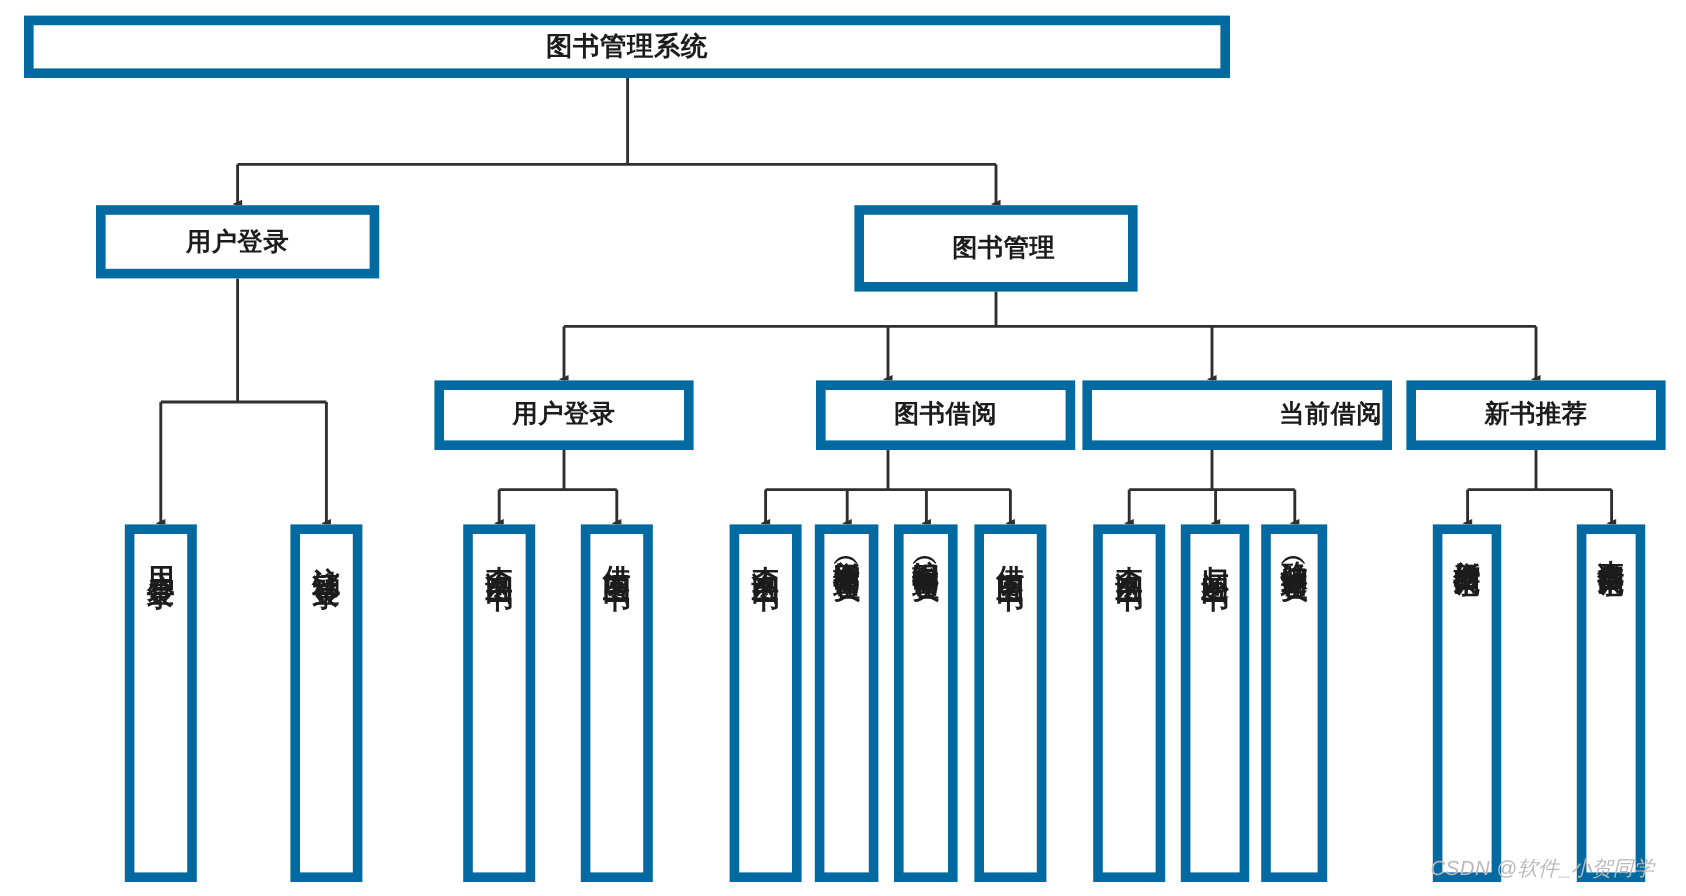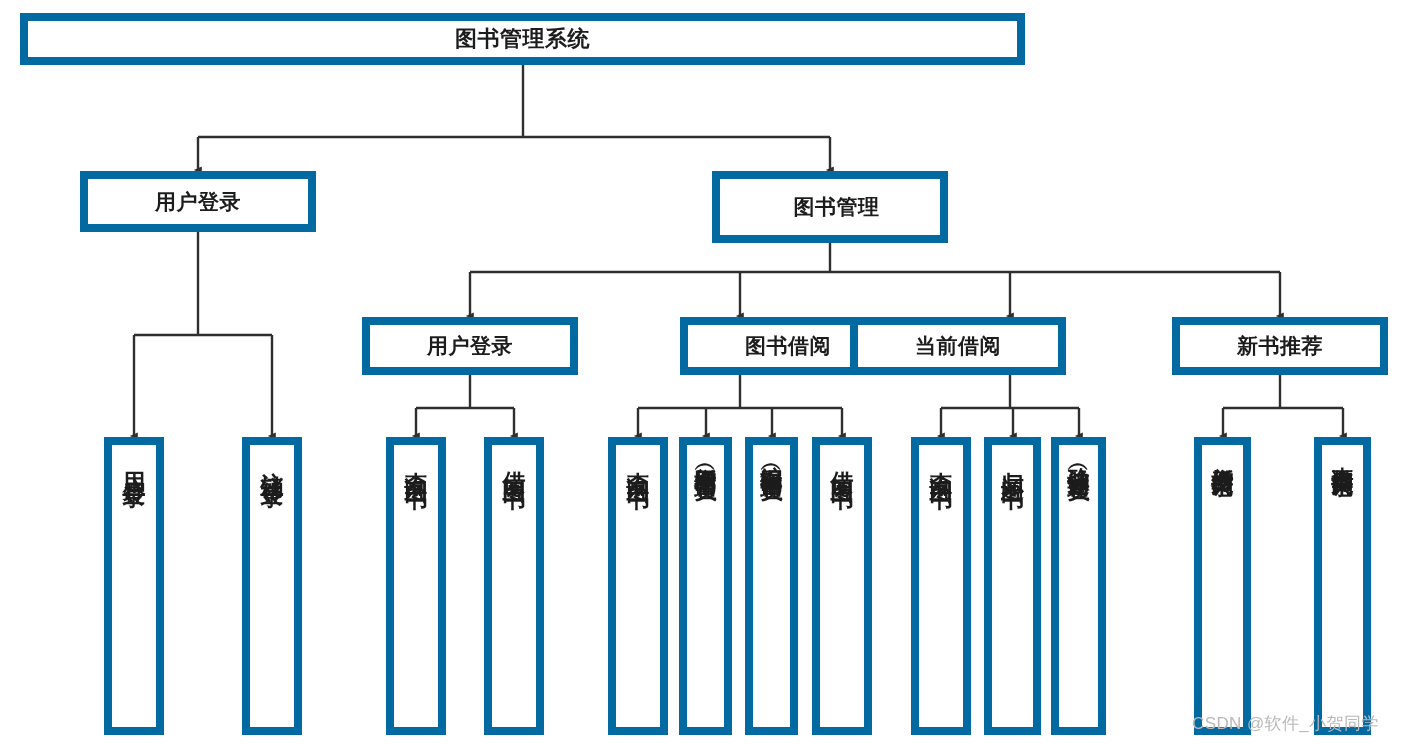--- a/index.html
+++ b/index.html
@@ -67,20 +67,21 @@
     letter-spacing:2px;
     margin-top:2px;
   }
   .watermark{
     position:absolute;
     font-size:17px;
     color:#b9b9b9;
     white-space:nowrap;
     z-index:3;
     letter-spacing:0.4px;
+    font-style:italic;
   }
 </style>
 </head>
 <body>
 
 <div id="canvas">
   <svg id="wires" viewBox="0 0 1405 747">
     <defs>
       <marker id="arrowhead" markerWidth="9" markerHeight="9" refX="4" refY="4.2" orient="auto" markerUnits="userSpaceOnUse">
         <path d="M0.4,0.4 L7.6,0.4 L4,8.4 Z" fill="#2f2f2f"></path>
@@ -132,21 +133,21 @@
       </div>
       <div class="node horiz" style="left: 712px; top: 171px; width: 236px; height: 72px; padding-left: 13px;">
         <span class="label">图书管理</span>
       </div>
       <div class="node horiz" style="left: 362px; top: 317px; width: 216px; height: 58px;">
         <span class="label">用户登录</span>
       </div>
       <div class="node horiz" style="left: 632px; top: 317px; width: 216px; height: 58px; margin-left: 48px;">
         <span class="label">图书借阅</span>
       </div>
-      <div class="node horiz" style="left: 850px; top: 317px; width: 216px; height: 58px;">
+      <div class="node horiz" style="left: 902px; top: 317px; width: 258px; height: 58px; justify-content: flex-end;">
         <span class="label">当前借阅</span>
       </div>
       <div class="node horiz" style="left: 1172px; top: 317px; width: 216px; height: 58px;">
         <span class="label">新书推荐</span>
       </div>
       <div class="node vert" style="left: 104px; top: 437px; width: 60px; height: 298px;">
         <span class="label">用户登录</span>
       </div>
       <div class="node vert" style="left: 242px; top: 437px; width: 60px; height: 298px;">
         <span class="label">注销登录</span>

